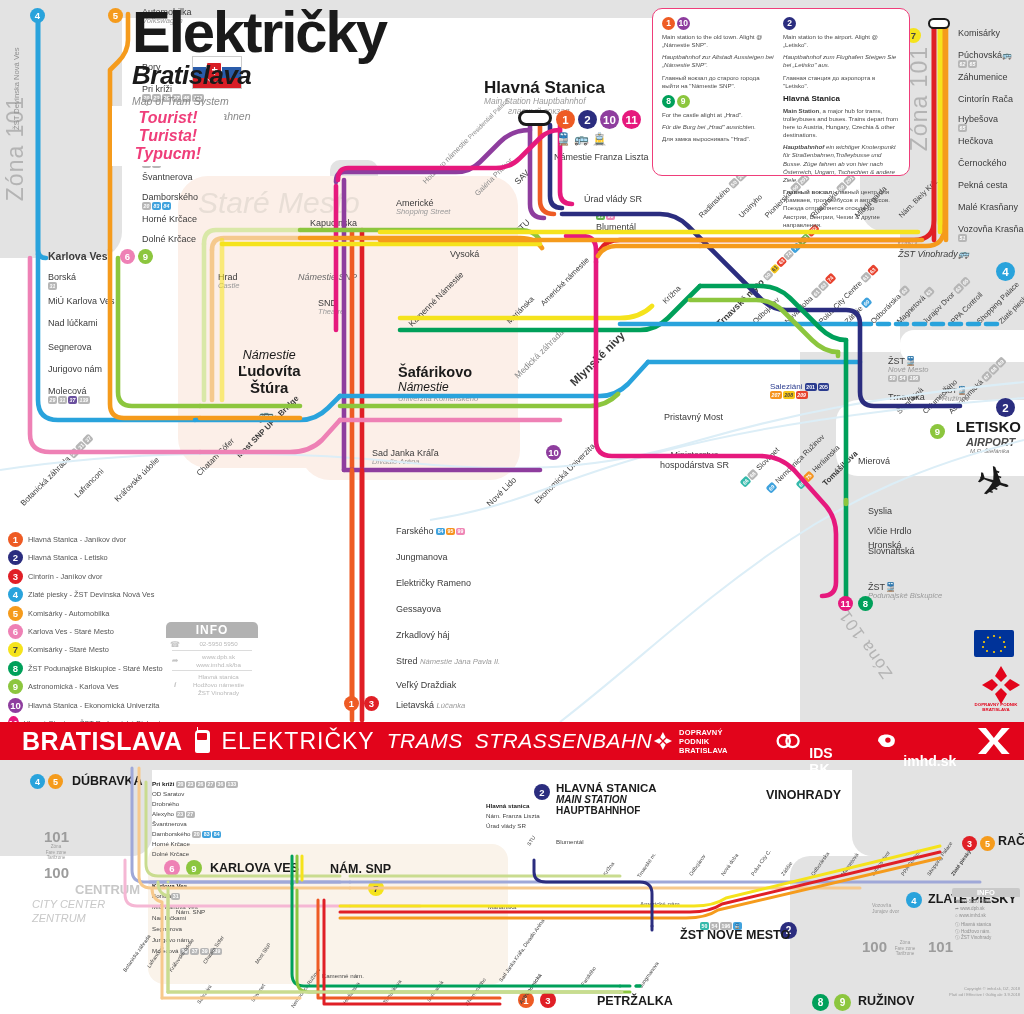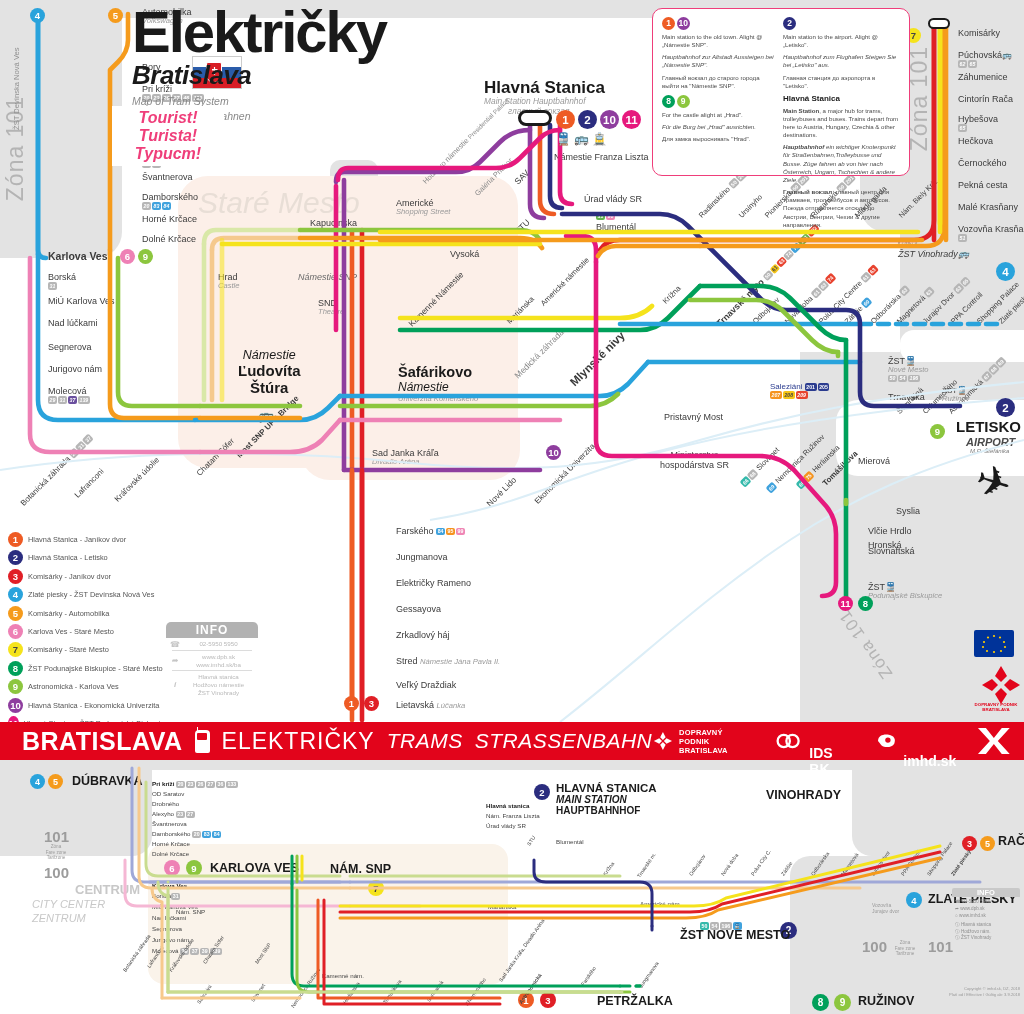--- a/index.html
+++ b/index.html
@@ -618,21 +618,21 @@
     <div class="stn-diag" style="left:824px;top:480px;font-size:8px;font-weight:bold;">
       <span>Tomášikova</span>
     </div>
     <div class="stn" style="left:770px;top:382px;font-size:8px;color:#2b3c8f;">
       <span>Saleziáni</span>
       <span class="busbadge dkblue">201</span><span class="busbadge dkblue">205</span>
       <span class="subline"><span class="busbadge orange">207</span><span class="busbadge yellow">208</span><span class="busbadge red">209</span></span>
     </div>
     <div class="stn" style="left:858px;top:456px;">Mierová</div>
 
-    <div class="stn" style="left:896px;top:506px;text-align:center;">Syslia</div>
+    <div class="stn" style="left:868px;top:506px;text-align:center;">Syslia</div>
     <div class="stn" style="left:868px;top:526px;">Vlčie Hrdlo</div>
     <div class="stn" style="left:868px;top:546px;">Slovnaftská</div>
     <div class="stn" style="left:868px;top:540px;">Hronská</div>
     <div class="stn" style="left:868px;top:582px;">
       <span>ŽST</span><span>🚆</span>
       <span class="subline">Podunajské Biskupice</span>
     </div>
     <span class="bullet" style="position:absolute;left:838px;top:596px;background:#e6197d;z-index:41;">11</span>
     <span class="bullet" style="position:absolute;left:858px;top:596px;background:#00a05a;z-index:41;">8</span>
     <div class="zonelabel vert" style="left:856px;top:604px;font-size:17px;transform:rotate(145deg);">Zóna 101</div>
@@ -681,21 +681,21 @@
       <div class="legend-row">
           <span class="bullet" style="background:#ee5b24;">1</span>
           <span class="lbl">Hlavná Stanica - Janíkov dvor</span>
         </div>
       <div class="legend-row">
           <span class="bullet" style="background:#2b2d7f;">2</span>
           <span class="lbl">Hlavná Stanica - Letisko</span>
         </div>
       <div class="legend-row">
           <span class="bullet" style="background:#e01f26;">3</span>
-          <span class="lbl">Komisárky - Janíkov dvor</span>
+          <span class="lbl">Cintorín - Janíkov dvor</span>
         </div>
       <div class="legend-row">
           <span class="bullet" style="background:#29a3dc;">4</span>
           <span class="lbl">Zlaté piesky - ŽST Devínska Nová Ves</span>
         </div>
       <div class="legend-row">
           <span class="bullet" style="background:#f59b1c;">5</span>
           <span class="lbl">Komisárky - Automobilka</span>
         </div>
       <div class="legend-row">

